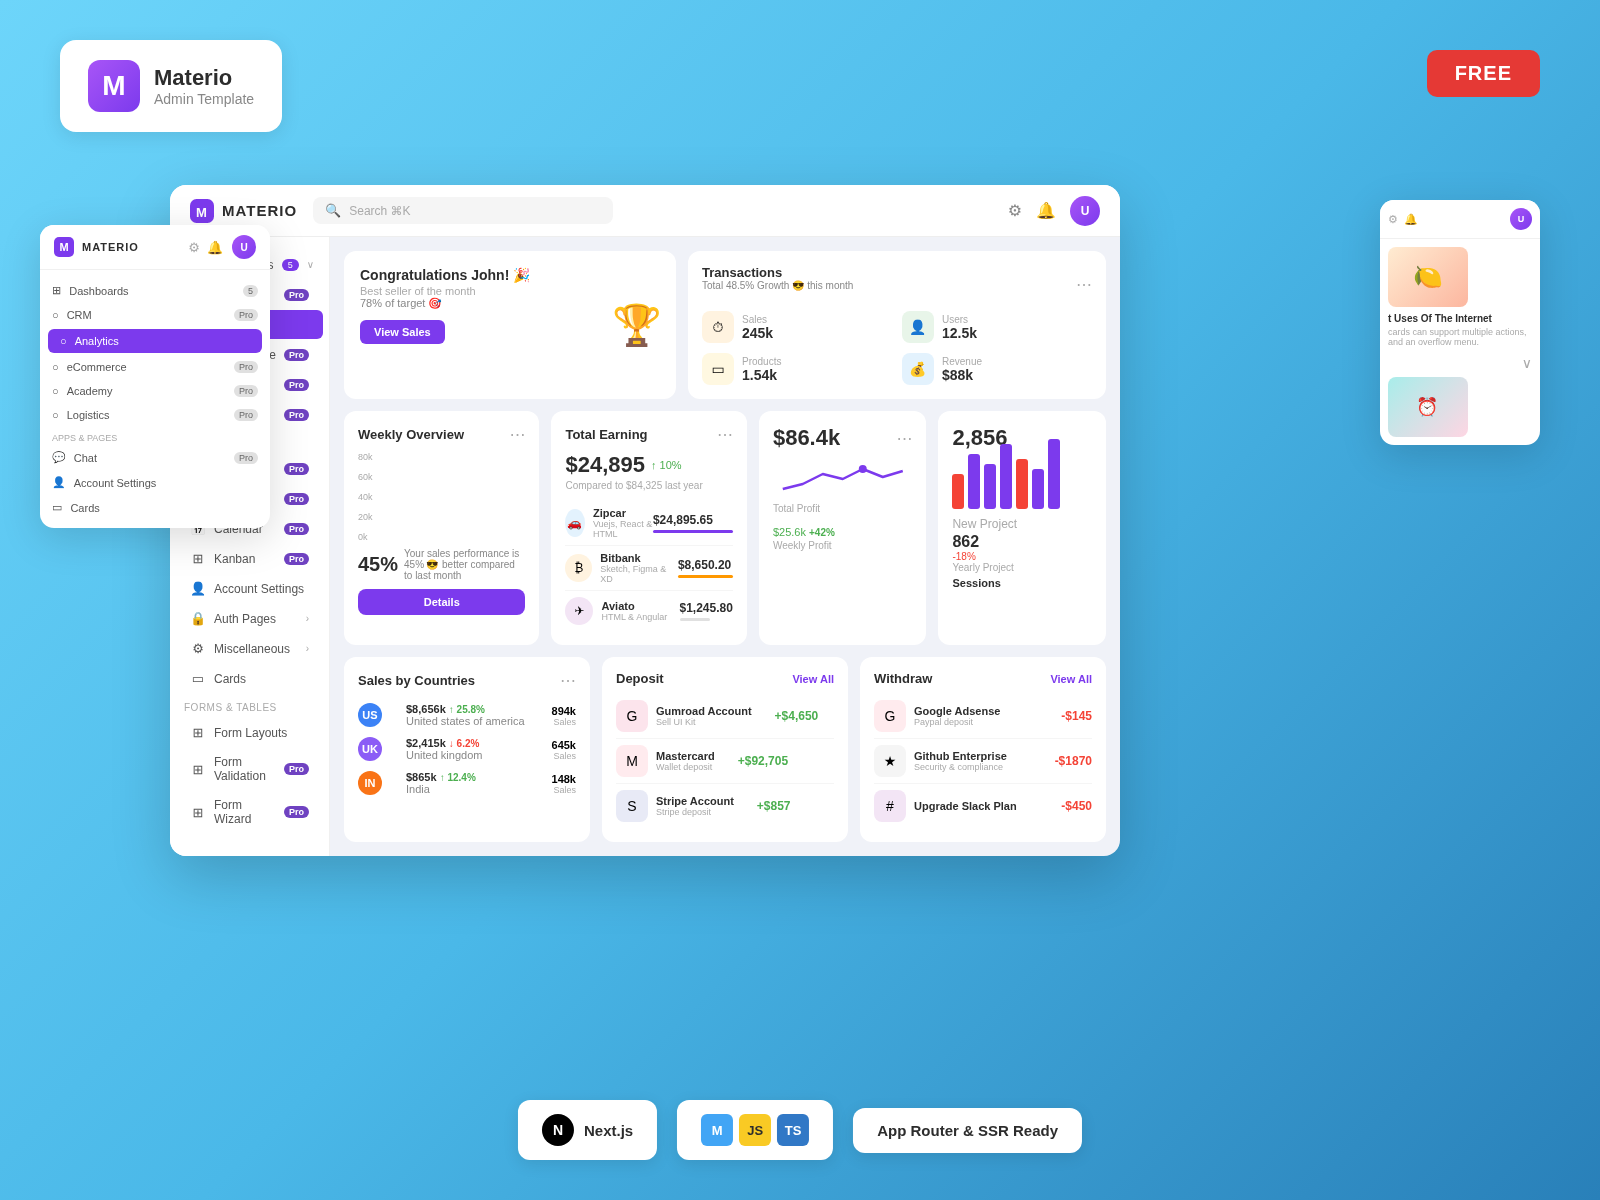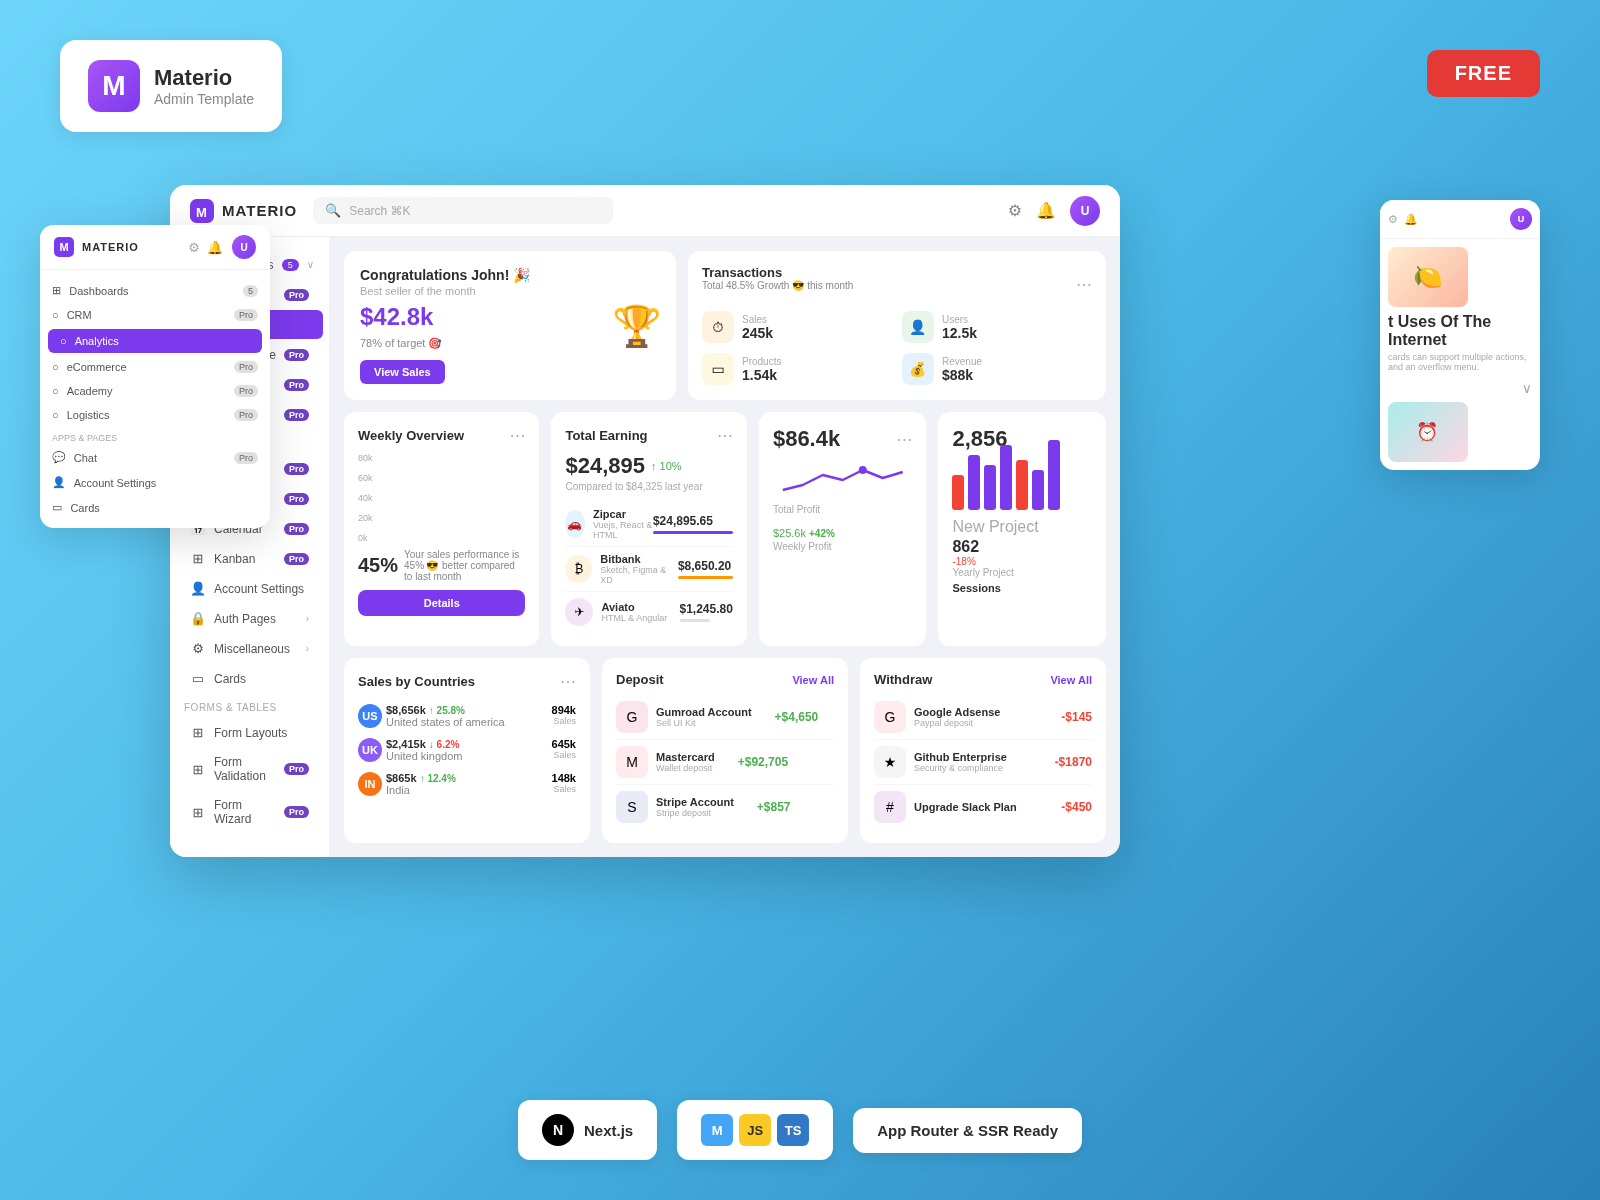--- a/index.html
+++ b/index.html
@@ -263,21 +263,21 @@
     .profit-change { font-size: 11px; color: #4caf50; }
     .profit-label { font-size: 10px; color: #aaa; }
 
     
     .sessions-card { background: white; border-radius: 12px; padding: 14px; flex: 1; }
     .session-bars { display: flex; align-items: flex-end; gap: 4px; height: 50px; margin: 8px 0; }
     .s-bar { border-radius: 3px; width: 12px; }
 
     
     .sales-card { background: white; border-radius: 12px; padding: 14px; flex: 1; }
-    .country-item { display: flex; align-items: flex-start; gap: 4px; padding: 5px 0; }
+    .country-item { display: flex; align-items: flex-end; gap: 24px; padding: 5px 0; }
     .country-flag { width: 24px; height: 24px; border-radius: 50%; display: flex; align-items: center; justify-content: center; font-size: 11px; font-weight: 700; color: white; }
     .country-name { font-size: 11px; color: #888; flex: 1; }
     .card-header { display: flex; align-items: center; justify-content: space-between; margin-bottom: 8px; }
     .more-icon { color: #aaa; font-size: 16px; cursor: pointer; }
 
     
     .deposit-card { background: white; border-radius: 12px; padding: 14px; flex: 1; }
     .view-all { font-size: 11px; color: #7c3aed; cursor: pointer; font-weight: 600; }
     .deposit-item { display: flex; align-items: center; gap: 8px; padding: 6px 0; border-bottom: 1px solid #f5f5f5; }
     .di-icon { width: 32px; height: 32px; border-radius: 8px; display: flex; align-items: center; justify-content: center; font-size: 14px; }
@@ -485,21 +485,21 @@
 </div>
 
 <div class="third-ui">
   <div style="background:white;padding:8px;border-bottom:1px solid #f0f0f0;display:flex;align-items:center;gap:6px">
     <span style="font-size:11px;color:#aaa">⚙</span>
     <span style="font-size:11px;color:#aaa">🔔</span>
     <div class="avatar-circle" style="width:22px;height:22px;font-size:9px;margin-left:auto">U</div>
   </div>
   <div style="padding:8px">
     <div class="img-placeholder">🍋</div>
-    <div style="margin-top:6px;font-size:16px;font-weight:700;color:#2d2d2d">t Uses Of The Internet</div>
+    <div style="margin-top:6px;font-size:10px;font-weight:700;color:#2d2d2d">t Uses Of The Internet</div>
     <div style="font-size:9px;color:#aaa;margin-top:3px">cards can support multiple actions, and an overflow menu.</div>
     <div style="margin-top:8px;text-align:right;color:#aaa;font-size:14px">∨</div>
     <div class="img-placeholder2" style="margin-top:6px">⏰</div>
   </div>
 </div>
 
 <div class="main-ui">
 
   <div class="navbar">
     <div class="navbar-logo">
@@ -609,21 +609,20 @@
       </div>
     </div>
 
     <div class="dashboard">
 
       <div class="row">
 
         <div class="congrats-card">
           <div class="congrats-title">Congratulations John! 🎉</div>
           <div class="congrats-sub">Best seller of the month</div>
-          <div class="congrats-amount">$42.8k</div>
           <div class="congrats-target">78% of target 🎯</div>
           <button class="btn-view">View Sales</button>
           <div class="trophy-icon">🏆</div>
         </div>
 
         <div class="transactions-card">
           <div class="card-header">
             <div>
               <div class="card-title">Transactions</div>
               <div class="card-subtitle">Total 48.5% Growth 😎 this month</div>
@@ -759,21 +758,21 @@
           <div class="stat-value">2,856</div>
           <div class="session-bars">
             <div class="s-bar" style="height:35px;background:#f44336"></div>
             <div class="s-bar" style="height:55px;background:#7c3aed"></div>
             <div class="s-bar" style="height:45px;background:#7c3aed"></div>
             <div class="s-bar" style="height:65px;background:#7c3aed"></div>
             <div class="s-bar" style="height:50px;background:#f44336"></div>
             <div class="s-bar" style="height:40px;background:#7c3aed"></div>
             <div class="s-bar" style="height:70px;background:#7c3aed"></div>
           </div>
-          <div style="font-size:16px;color:#aaa">New Project</div>
+          <div style="font-size:12px;color:#aaa">New Project</div>
           <div style="font-size:16px;font-weight:700;color:#2d2d2d;margin-top:2px">862</div>
           <div style="font-size:10px;color:#f44336">-18%</div>
           <div style="font-size:10px;color:#aaa">Yearly Project</div>
           <div style="margin-top:4px;font-size:11px;font-weight:700;color:#2d2d2d">Sessions</div>
         </div>
       </div>
 
       <div class="row">
 
         <div class="sales-card">

